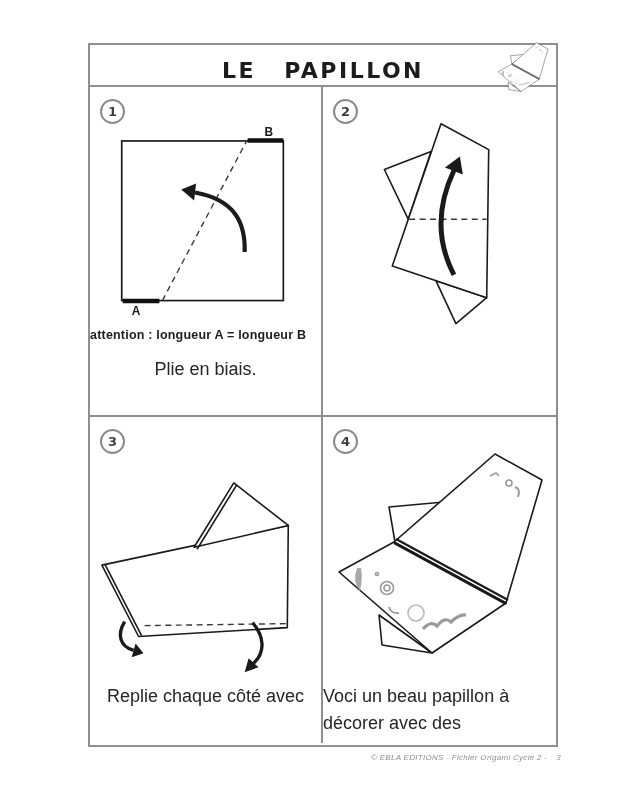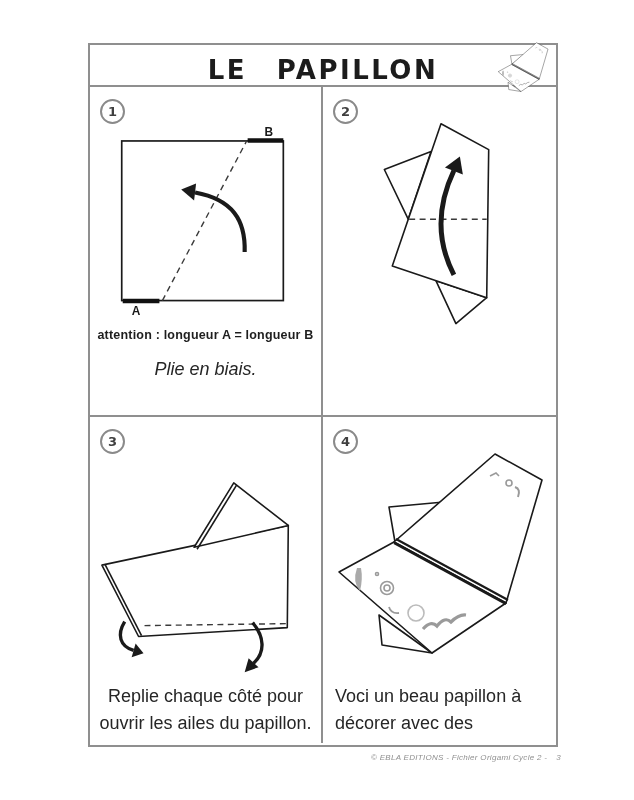--- a/index.html
+++ b/index.html
@@ -9,49 +9,49 @@
   }
   .frame{
     position:absolute;left:88px;top:43px;width:466px;height:700px;
     border:2px solid #8f8f8f;background:#ffffff;box-sizing:content-box;
   }
   .titlebar{
     position:relative;height:40px;border-bottom:2px solid #8f8f8f;
     display:flex;align-items:center;justify-content:center;
   }
   .title{
-    font-family:"DejaVu Sans", sans-serif;font-weight:800;font-size:26px;
+    font-family:"DejaVu Sans", sans-serif;font-weight:800;font-size:22px;
     letter-spacing:2.5px;word-spacing:18px;color:#1c1c1c;margin-top:10px;
   }
   .title-icon{position:absolute;right:5px;top:-4px;width:56px;height:52px;z-index:3;}
   .grid{display:grid;grid-template-columns:233px 1fr;grid-template-rows:330px 1fr;height:656px;}
   .cell{position:relative;overflow:hidden;}
   .cell.c1{border-right:2px solid #8f8f8f;border-bottom:2px solid #8f8f8f;}
   .cell.c2{border-bottom:2px solid #8f8f8f;}
   .cell.c3{border-right:2px solid #8f8f8f;}
   .badge{
     position:absolute;left:10px;top:12px;width:21px;height:21px;border-radius:50%;
     border:2.5px solid #8a8a8a;display:flex;align-items:center;justify-content:center;
     font-weight:bold;font-size:13px;color:#3f3f3f;background:#fff;z-index:2;
     font-family:"DejaVu Sans", sans-serif;
   }
   .diagram{position:absolute;left:0;top:0;width:100%;height:100%;}
   .note{
-    position:absolute;left:0;top:241px;width:100%;text-align:center;
+    position:absolute;left:0;top:241px;width:100%;
     font-weight:bold;font-size:12.5px;color:#1e1e1e;letter-spacing:0.2px;
   }
   .caption{
     position:absolute;left:0;top:272px;width:100%;text-align:center;
-    font-size:18px;color:#262626;font-style:italic;
+    font-size:18px;color:#262626;
   }
   .caption2{
     position:absolute;left:0;top:266px;width:100%;text-align:center;
     font-size:18px;line-height:27px;color:#262626;
   }
-  .caption2.left{ text-align:left;padding-left:12px;box-sizing:border-box;}
+  .caption2.left{ text-align:left;box-sizing:border-box;}
   .footer{
     position:absolute;top:753px;right:73px;font-size:8px;font-style:italic;
     color:#8f8f8f;letter-spacing:0.3px;
   }
   .footer .pagenum{margin-left:9px;}
   svg{display:block;}
   .hiddefs{position:absolute;width:0;height:0;overflow:hidden;}
 </style>
 </head>
 <body>
@@ -133,22 +133,21 @@
           <path d="M145,65 L200,108 L105,130 Z"></path>
           <path d="M148,67 L108,132" fill="none"></path>
         </g>
         <path d="M55,209 L199,207" stroke="#3a3a3a" stroke-width="1.4" stroke-dasharray="6 4.5" fill="none"></path>
         <path d="M35,205 C27,218 30,230 44,234" stroke="#1a1a1a" stroke-width="3.4" fill="none"></path>
         <polygon points="54,237 42,241 46,227" fill="#1a1a1a"></polygon>
         <path d="M164,206 C176,220 177,236 165,247" stroke="#1a1a1a" stroke-width="3.4" fill="none"></path>
         <polygon points="156,256 160,242 170,251" fill="#1a1a1a"></polygon>
       </svg>
       <div class="caption2">
-        <div>Replie chaque côté pour</div>
-        <div>ouvrir les ailes du papillon.</div>
+        <div>Replie chaque côté avec</div>
       </div>
     </div>
 
     <div class="cell c4">
       <div class="badge">4</div>
       <svg class="diagram" viewBox="0 0 233 326">
         <use href="#bfly" x="8" y="30" width="218" height="212"></use>
       </svg>
       <div class="caption2 left">
         <div>Voci un beau papillon à</div>

